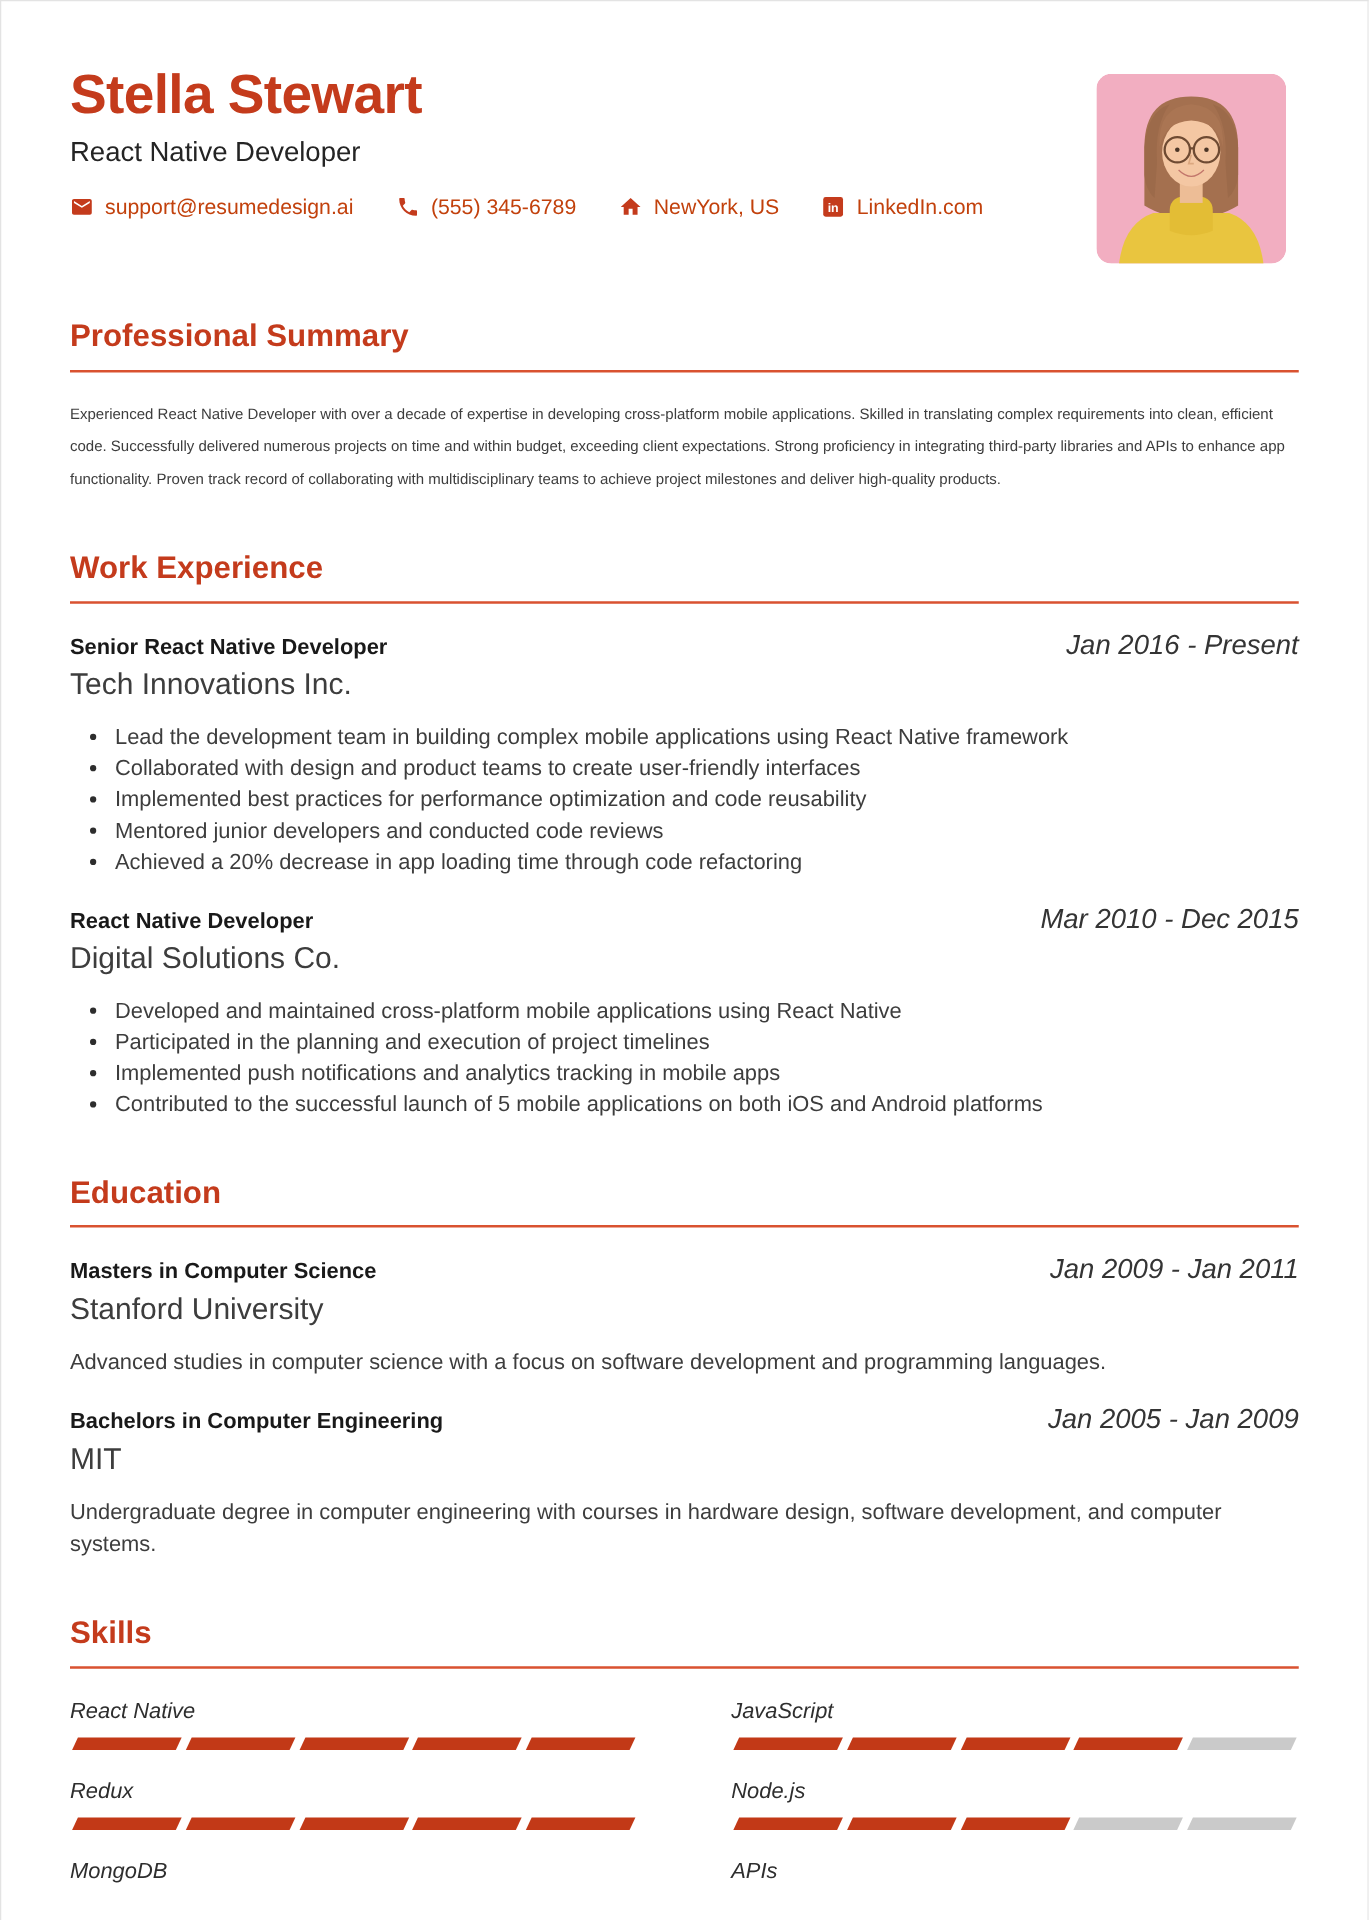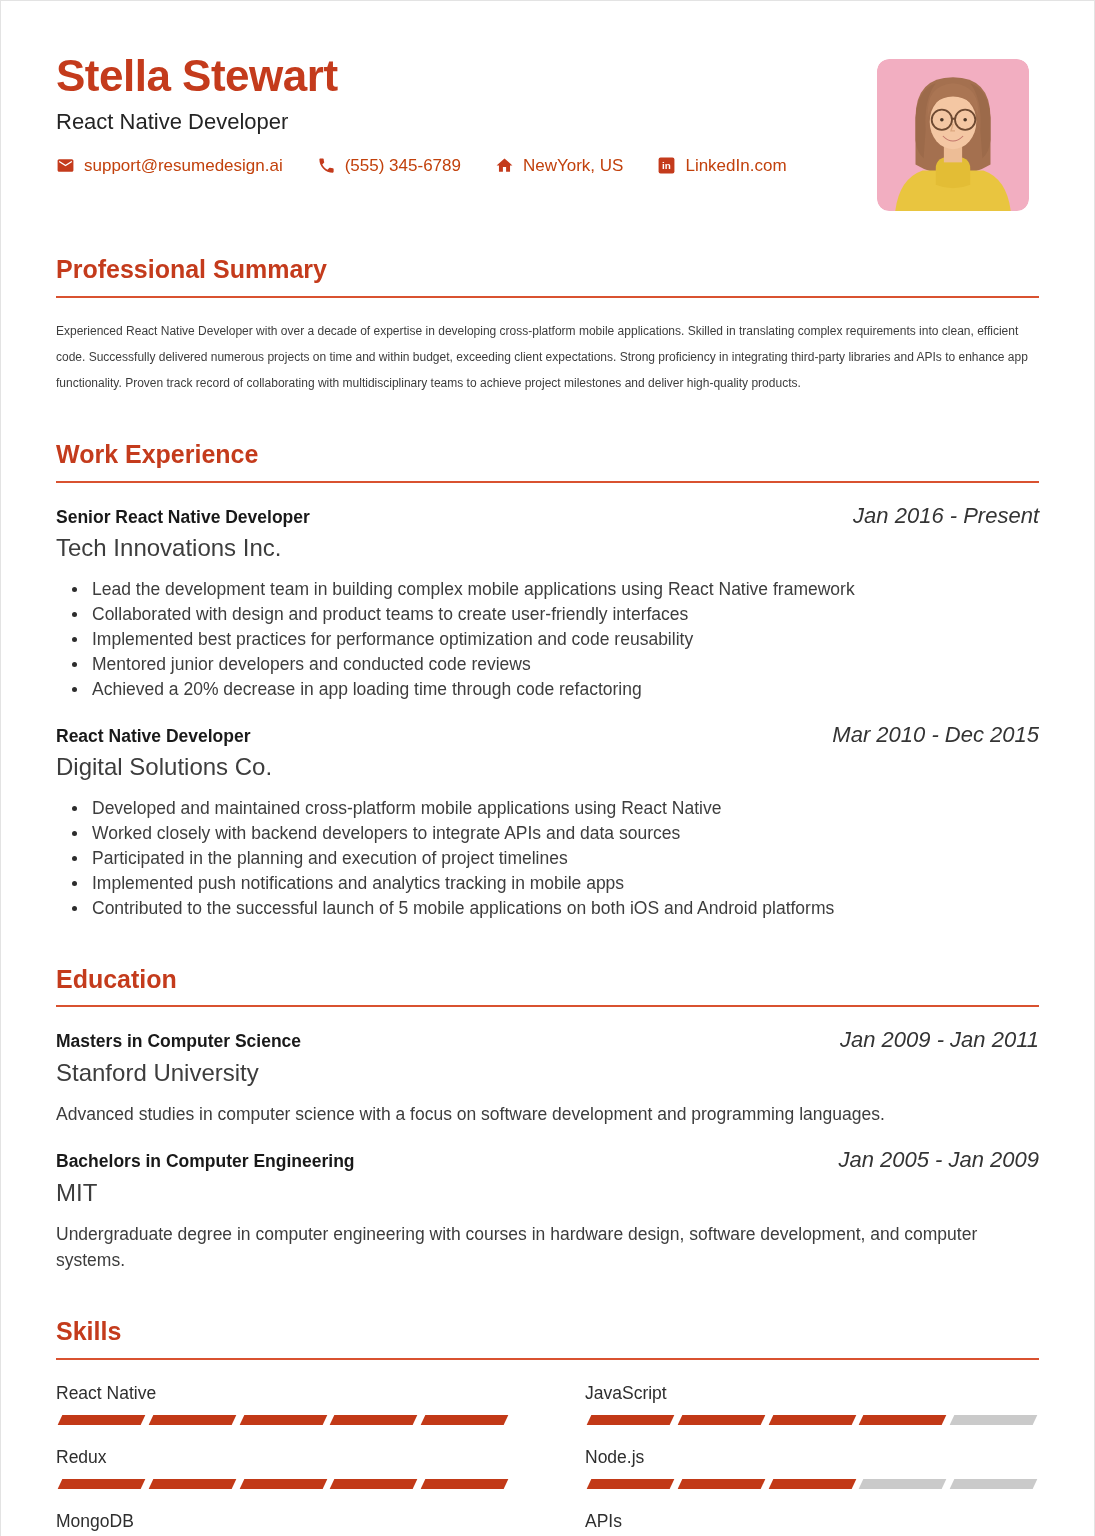--- a/index.html
+++ b/index.html
@@ -136,21 +136,21 @@
     line-height:26px;
     color:var(--text-body);
   }
   
   .skills-grid{
     margin-top:22px;
     display:grid;
     grid-template-columns:1fr 1fr;
     column-gap:75px;
   }
-  .skill-item{margin-bottom:21px;}
+  .skill-item{margin-bottom:21px;font-style:italic;}
   .skill-name{
     font-size:17.5px;
     color:#2e2e2e;
     margin-bottom:10px;
     line-height:1.3;
   }
   .skill-bar{
     display:flex;
     gap:8px;
     height:10px;
@@ -277,21 +277,20 @@
     </div>
 
     <div class="entry">
       <div class="entry-head">
         <div class="entry-title">React Native Developer</div>
         <div class="entry-dates">Mar 2010 - Dec 2015</div>
       </div>
       <div class="entry-sub">Digital Solutions Co.</div>
       <ul class="bullets">
         <li>Developed and maintained cross-platform mobile applications using React Native</li>
-        <li>Worked closely with backend developers to integrate APIs and data sources</li>
         <li>Participated in the planning and execution of project timelines</li>
         <li>Implemented push notifications and analytics tracking in mobile apps</li>
         <li>Contributed to the successful launch of 5 mobile applications on both iOS and Android platforms</li>
       </ul>
     </div>
   </div>
 
   <div class="section">
     <h2 class="section-heading">Education</h2>
     <hr class="section-rule">

